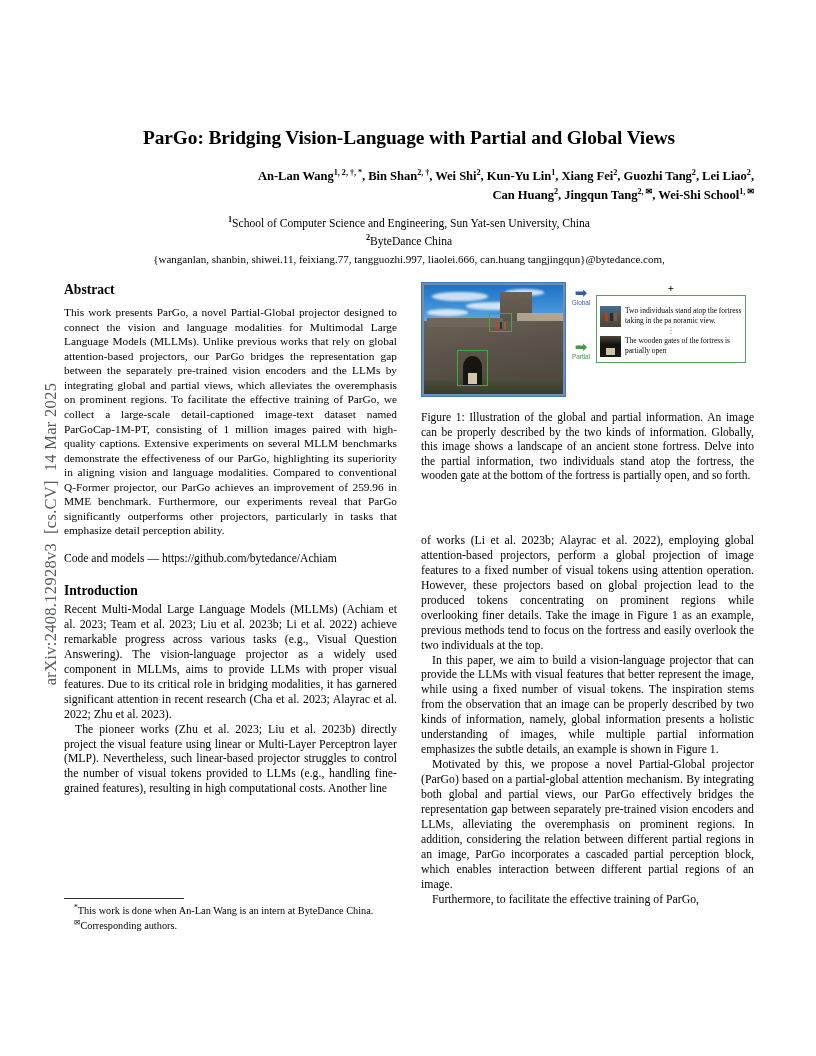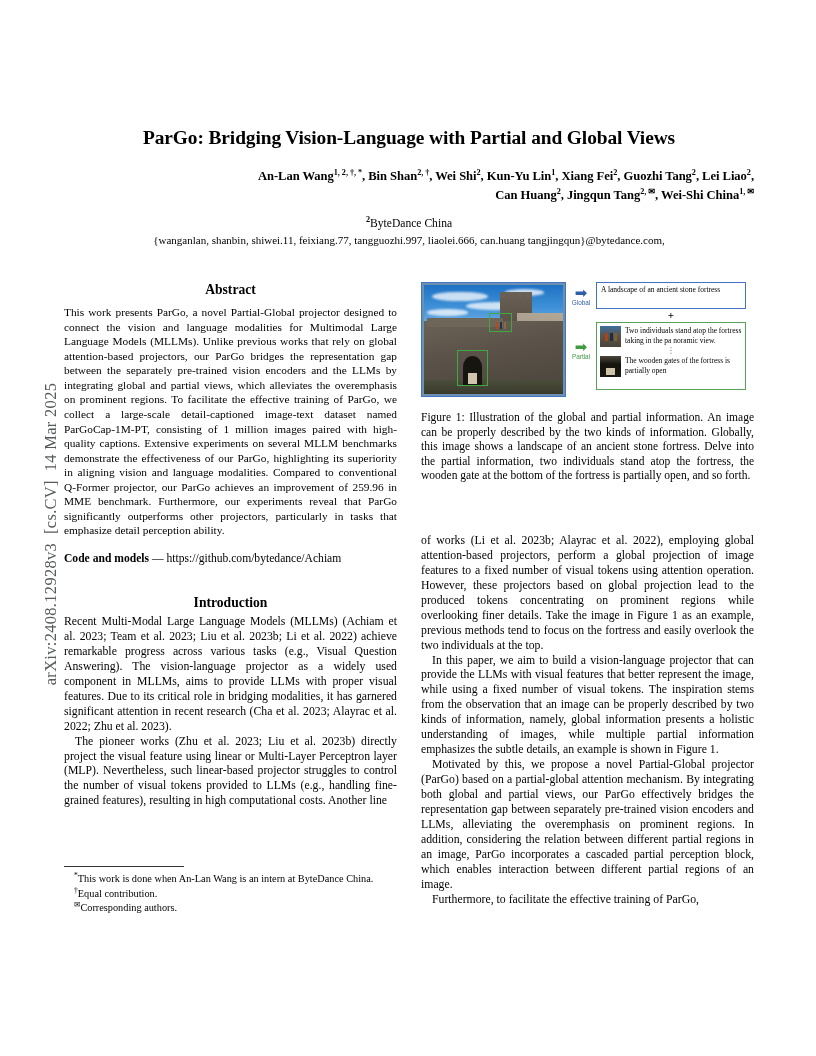--- a/index.html
+++ b/index.html
@@ -76,50 +76,49 @@
     position: absolute;
     top: 282px;
     left: 0;
     width: 690px;
     display: flex;
     gap: 24px;
   }
   .col { width: 333px; }
 
   .section-head {
-    text-align: center;
     font-size: 13.6px;
     font-weight: bold;
     margin: 0 0 7px 0;
   }
-  .section-head.intro { margin-top: 29px; margin-bottom: 4px; }
+  .section-head.intro { margin-top: 17px; margin-bottom: 4px; }
 
   p.body {
     margin: 0;
     font-size: 11.75px;
     line-height: 1.272;
     text-align: justify;
     text-justify: inter-word;
     hyphens: manual;
   }
   p.body.indent { text-indent: 11px; }
   p.abstract { font-size: 11.35px; line-height: 1.285; }
 
   #code-models {
     margin-top: 13px;
     font-size: 11.6px;
     line-height: 1.3;
   }
-  #code-models .lead { font-weight: bold; }
+  #code-models .lead { font-weight: normal; }
 
   
   #footnotes {
     position: absolute;
     left: 0;
-    top: 866px;
+    top: 898px;
     width: 333px;
   }
   #footnote-rule {
     width: 120px;
     height: 0;
     border-top: 0.8px solid #333;
     margin-bottom: 4px;
   }
   .fn {
     font-size: 10.3px;
@@ -280,21 +279,21 @@
   #plus-sign {
     text-align: center;
     font-size: 11px;
     line-height: 11px;
     font-weight: bold;
     margin: 1px 0 1px 0;
   }
   #partial-box {
     border: 1.4px solid #58a158;
     box-sizing: border-box;
-    padding: 3px 3px 3px 3px;
+    padding: 10px 3px 3px 3px;
     min-height: 68px;
   }
   .partial-row { display: flex; gap: 4px; align-items: flex-start; }
   .thumb {
     width: 21px; height: 21px;
     flex: 0 0 21px;
     overflow: hidden;
     position: relative;
     background: #2a2a26;
   }
@@ -340,24 +339,25 @@
     <div id="authors">
       <span>An-Lan Wang</span><sup>1, 2, †, *</sup>,
       <span>Bin Shan</span><sup>2, †</sup>,
       <span>Wei Shi</span><sup>2</sup>,
       <span>Kun-Yu Lin</span><sup>1</sup>,
       <span>Xiang Fei</span><sup>2</sup>,
       <span>Guozhi Tang</span><sup>2</sup>,
       <span>Lei Liao</span><sup>2</sup>,<br>
       <span>Can Huang</span><sup>2</sup>,
       <span>Jingqun Tang</span><sup>2, ✉</sup>,
-      <span>Wei-Shi China</span><sup>1, ✉</sup>
+      <span>Wei-Shi School</span><sup>1, ✉</sup>
     </div>
 
     <div id="affiliations">
+      <div><sup>1</sup><span>School of Computer Science and Engineering, Sun Yat-sen University, China</span></div>
       <div><sup>2</sup><span>ByteDance China</span></div>
     </div>
 
     <div id="emails">
       <div>{wanganlan, shanbin, shiwei.11, feixiang.77, tangguozhi.997, liaolei.666, can.huang tangjingqun}@bytedance.com,</div>
     </div>
   </div>
 
   <div id="columns">
 
@@ -427,23 +427,20 @@
           <div class="arrow-glyph blue">➡</div>
           <div class="arrow-lbl blue">Global</div>
         </div>
         <div class="arrow-group" id="arrow-partial">
           <div class="arrow-glyph green">➡</div>
           <div class="arrow-lbl green">Partial</div>
         </div>
       </div>
 
       <div id="caption-col">
-        <div id="global-box">
-          <div class="cap-txt">A landscape of an ancient stone fortress</div>
-        </div>
         <div id="plus-sign">+</div>
         <div id="partial-box">
           <div class="partial-row">
             <div class="thumb people">
               <div class="pfig" style="left:22%;background:#a8431d"></div>
               <div class="pfig" style="left:46%;background:#1e2c46"></div>
               <div class="pfig" style="left:68%;background:#7d6134"></div>
             </div>
             <div class="cap-txt">Two individuals stand atop the fortress taking in the pa noramic view.</div>
           </div>
@@ -457,17 +454,16 @@
         </div>
       </div>
     </div>
 
     <div id="figure-caption">Figure 1: Illustration of the global and partial information. An image can be properly described by the two kinds of information. Globally, this image shows a landscape of an ancient stone fortress. Delve into the partial information, two individuals stand atop the fortress, the wooden gate at the bottom of the fortress is partially open, and so forth.</div>
   </div>
 
   <div id="footnotes">
     <div id="footnote-rule"></div>
     <p class="fn hang"><span class="mk">*</span><span>This work is done when An-Lan Wang is an intern at ByteDance China.</span></p>
-    <p class="fn hang"><span class="mk">†</span><span>Equal contribution.</span></p>
     <p class="fn hang"><span class="mk">✉</span><span>Corresponding authors.</span></p>
   </div>
 
 </div>
 
 </body></html>

